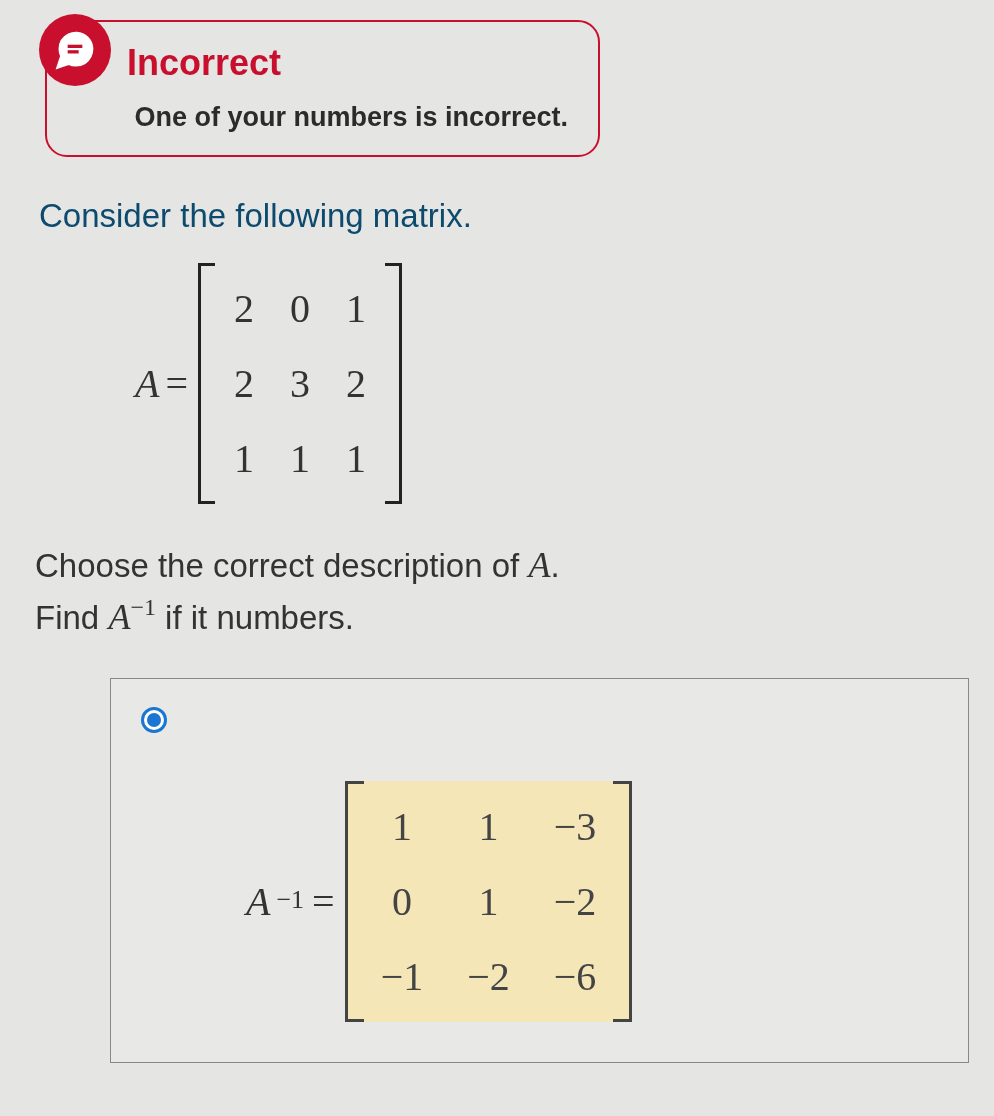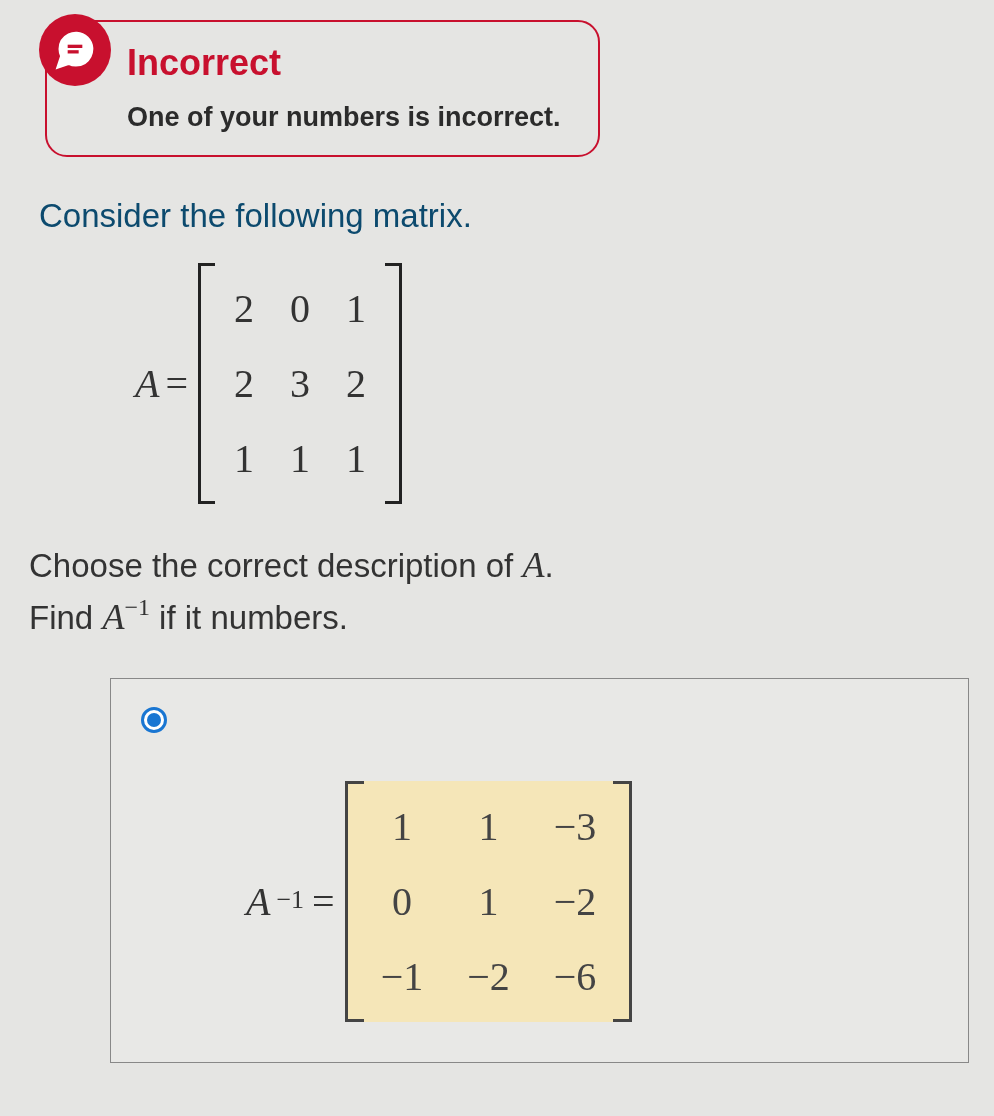--- a/index.html
+++ b/index.html
@@ -38,20 +38,21 @@
     color: #c8102e;
     font-weight: bold;
     font-size: 36px;
     margin-bottom: 18px;
     margin-top: 2px;
   }
   .feedback-msg {
     font-size: 27px;
     font-weight: bold;
     color: #2b2b2b;
+    text-align: right;
   }
   .prompt {
     font-size: 33px;
     color: #0c4a6e;
     margin: 32px 0 28px 14px;
   }
   .matrix-section {
     display: flex;
     align-items: center;
     margin-left: 110px;
@@ -85,21 +86,21 @@
   .matrix::before { left: 0; border-left: 3px solid #222; }
   .matrix::after { right: 0; border-right: 3px solid #222; }
   .matrix table { border-collapse: collapse; }
   .matrix td {
     font-family: 'Times New Roman', serif;
     font-size: 40px;
     text-align: center;
     padding: 14px 18px;
     min-width: 40px;
   }
-  .instructions { margin-left: 4px; margin-bottom: 40px; }
+  .instructions { margin-left: 10px; margin-bottom: 40px; }
   .inst-line {
     font-size: 33px;
     color: #333;
     margin-bottom: 10px;
   }
   .varA {
     font-family: 'Times New Roman', serif;
     font-style: italic;
     font-size: 36px;
   }

